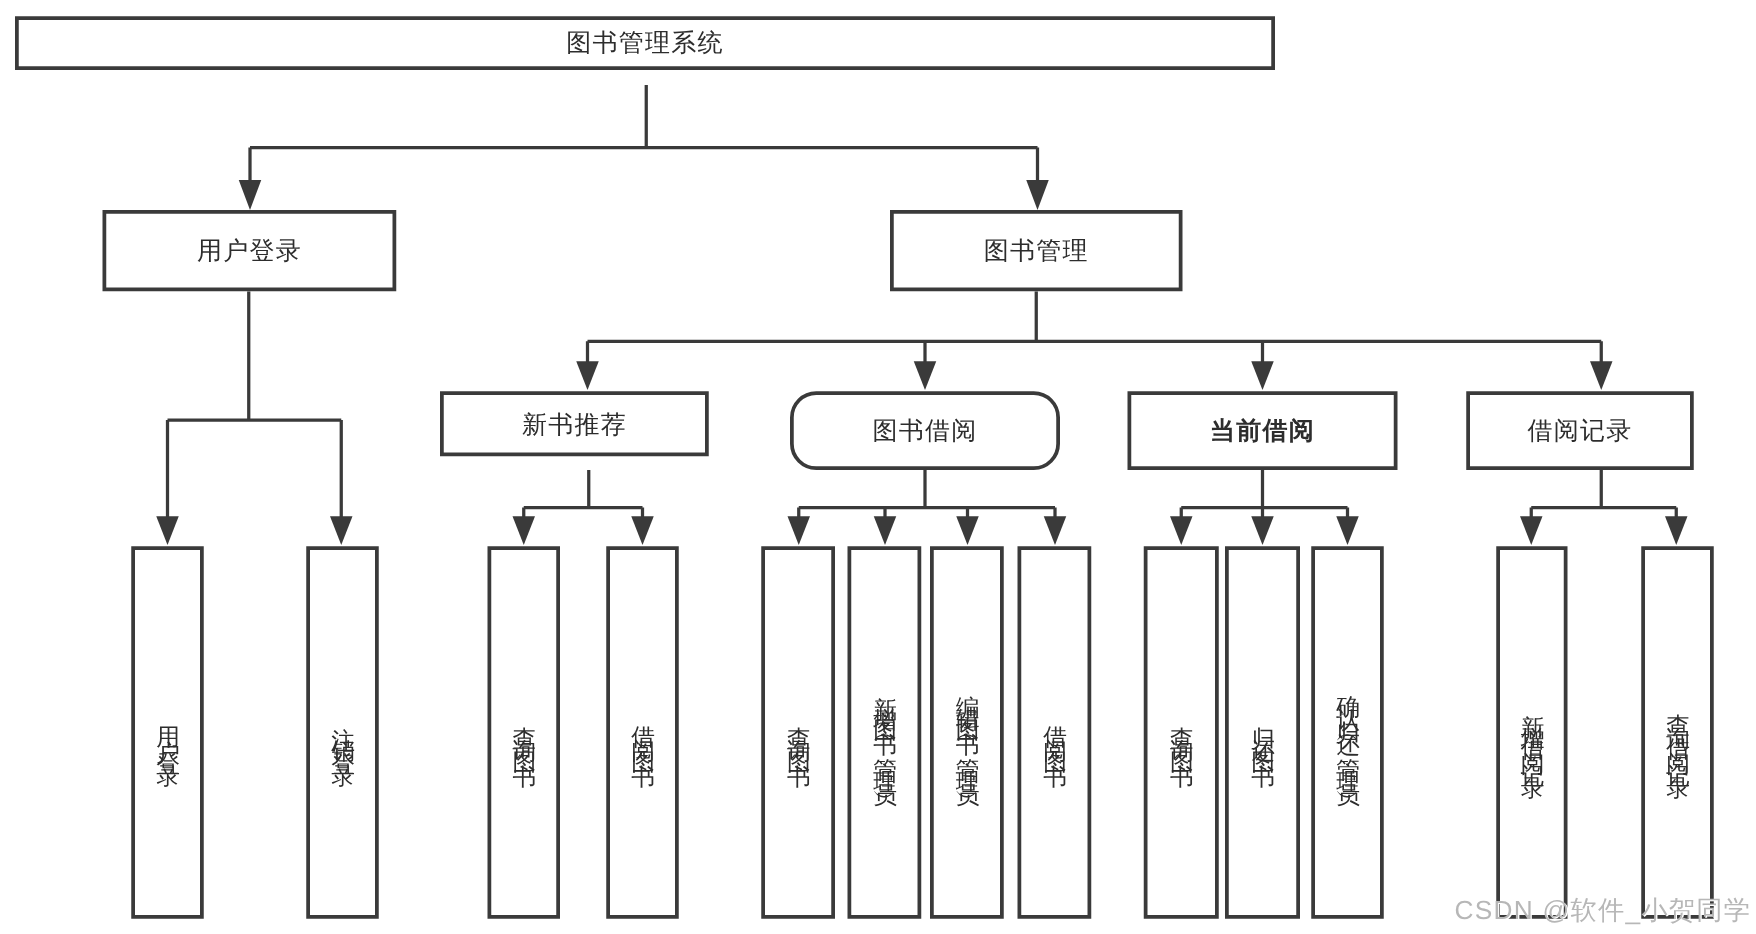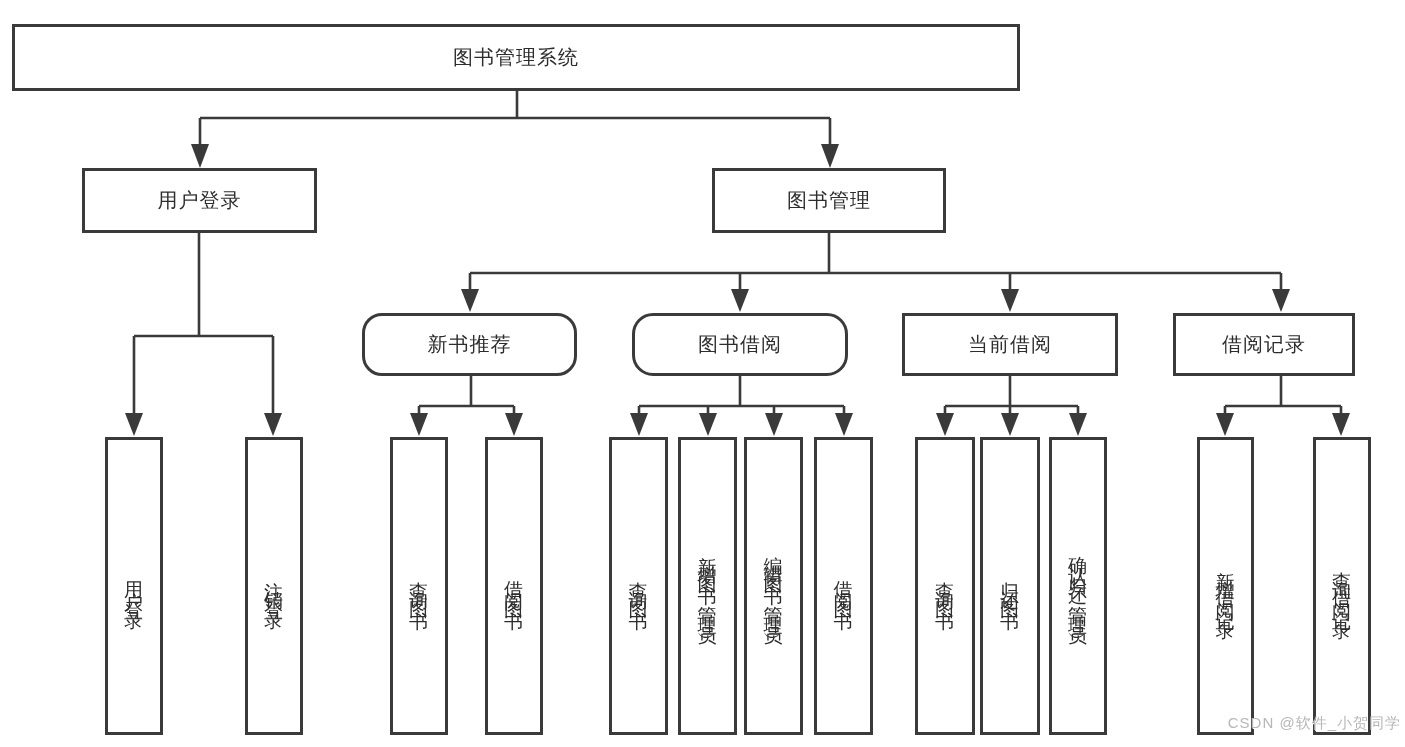--- a/index.html
+++ b/index.html
@@ -34,47 +34,47 @@
   .vbox { letter-spacing: 0; }
   .vbox span {
     writing-mode: vertical-rl;
     text-orientation: mixed;
     font-size: 19px;
     letter-spacing: 10px;
     line-height: 1;
     color: #2d2d2d;
   }
   
-  #n-root   { left: 12px;  top: 24px;  width: 1008px; height: 67px; }
+  #n-root   { left: 12px;  top: 13px;  width: 1008px; height: 43px; }
   #n-login  { left: 82px;  top: 168px; width: 235px;  height: 65px; }
   #n-mgmt   { left: 712px; top: 168px; width: 234px;  height: 65px; }
-  #n-newrec { left: 362px; top: 313px; width: 215px;  height: 63px; border-radius: 20px; }
+  #n-newrec { left: 352px; top: 313px; width: 215px;  height: 52px; }
   #n-borrow { left: 632px; top: 313px; width: 216px;  height: 63px; border-radius: 21px; }
-  #n-cur    { left: 902px; top: 313px; width: 216px;  height: 63px; }
+  #n-cur    { left: 902px; top: 313px; width: 216px;  height: 63px; font-weight: bold; }
   #n-hist   { left: 1173px;top: 313px; width: 182px;  height: 63px; }
   .leaf     { top: 437px; height: 298px; }
   #n-u1 { left: 105px;  width: 58px; }
   #n-u2 { left: 245px;  width: 58px; }
   #n-x1 { left: 390px;  width: 58px; }
   #n-x2 { left: 485px;  width: 58px; }
   #n-t1 { left: 609px;  width: 59px; }
   #n-t2 { left: 678px;  width: 59px; }
   #n-t3 { left: 744px;  width: 59px; }
   #n-t4 { left: 814px;  width: 59px; }
   #n-d1 { left: 915px;  width: 60px; }
   #n-d2 { left: 980px;  width: 60px; }
   #n-d3 { left: 1049px; width: 58px; }
   #n-j1 { left: 1197px; width: 57px; }
   #n-j2 { left: 1313px; width: 58px; }
   .watermark {
     position: absolute;
     right: 4px;
     top: 714px;
     z-index: 3;
-    font-size: 15px;
+    font-size: 21px;
     color: #b7b7b7;
     text-shadow: 1px 1px 0 #ffffff;
     letter-spacing: 1px;
   }
 </style>
 </head>
 <body>
 
 <div class="canvas">
 

